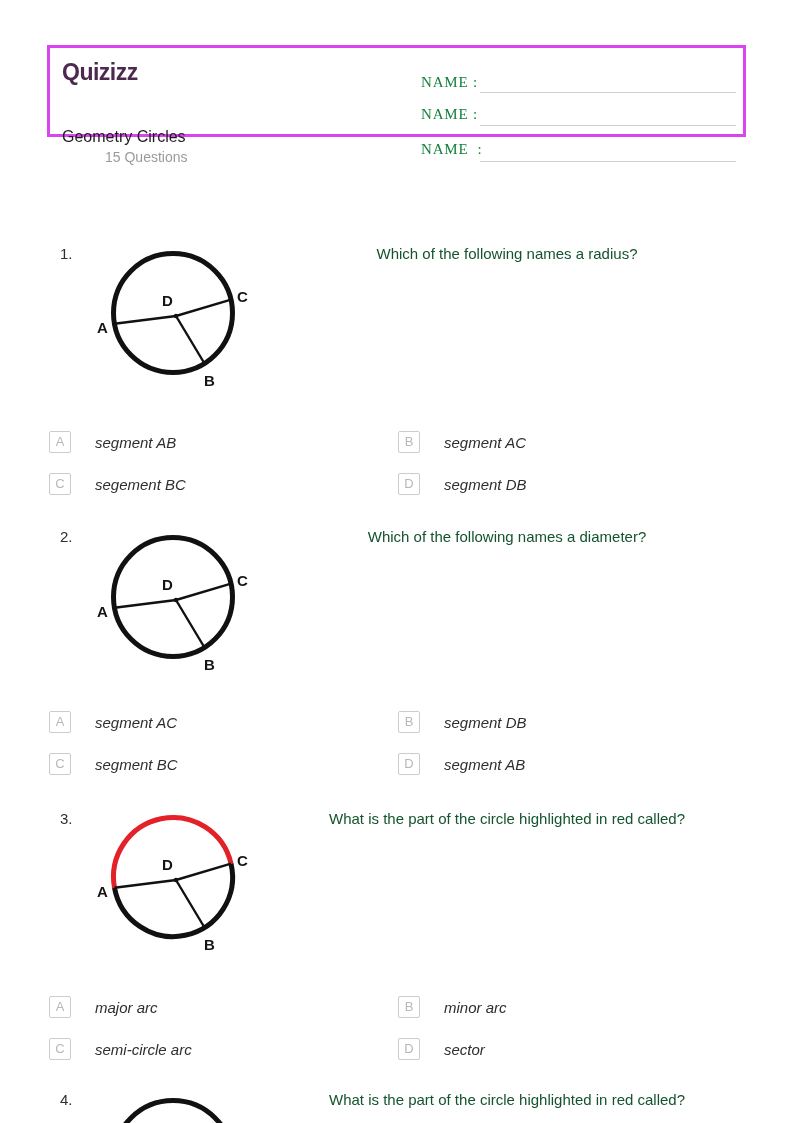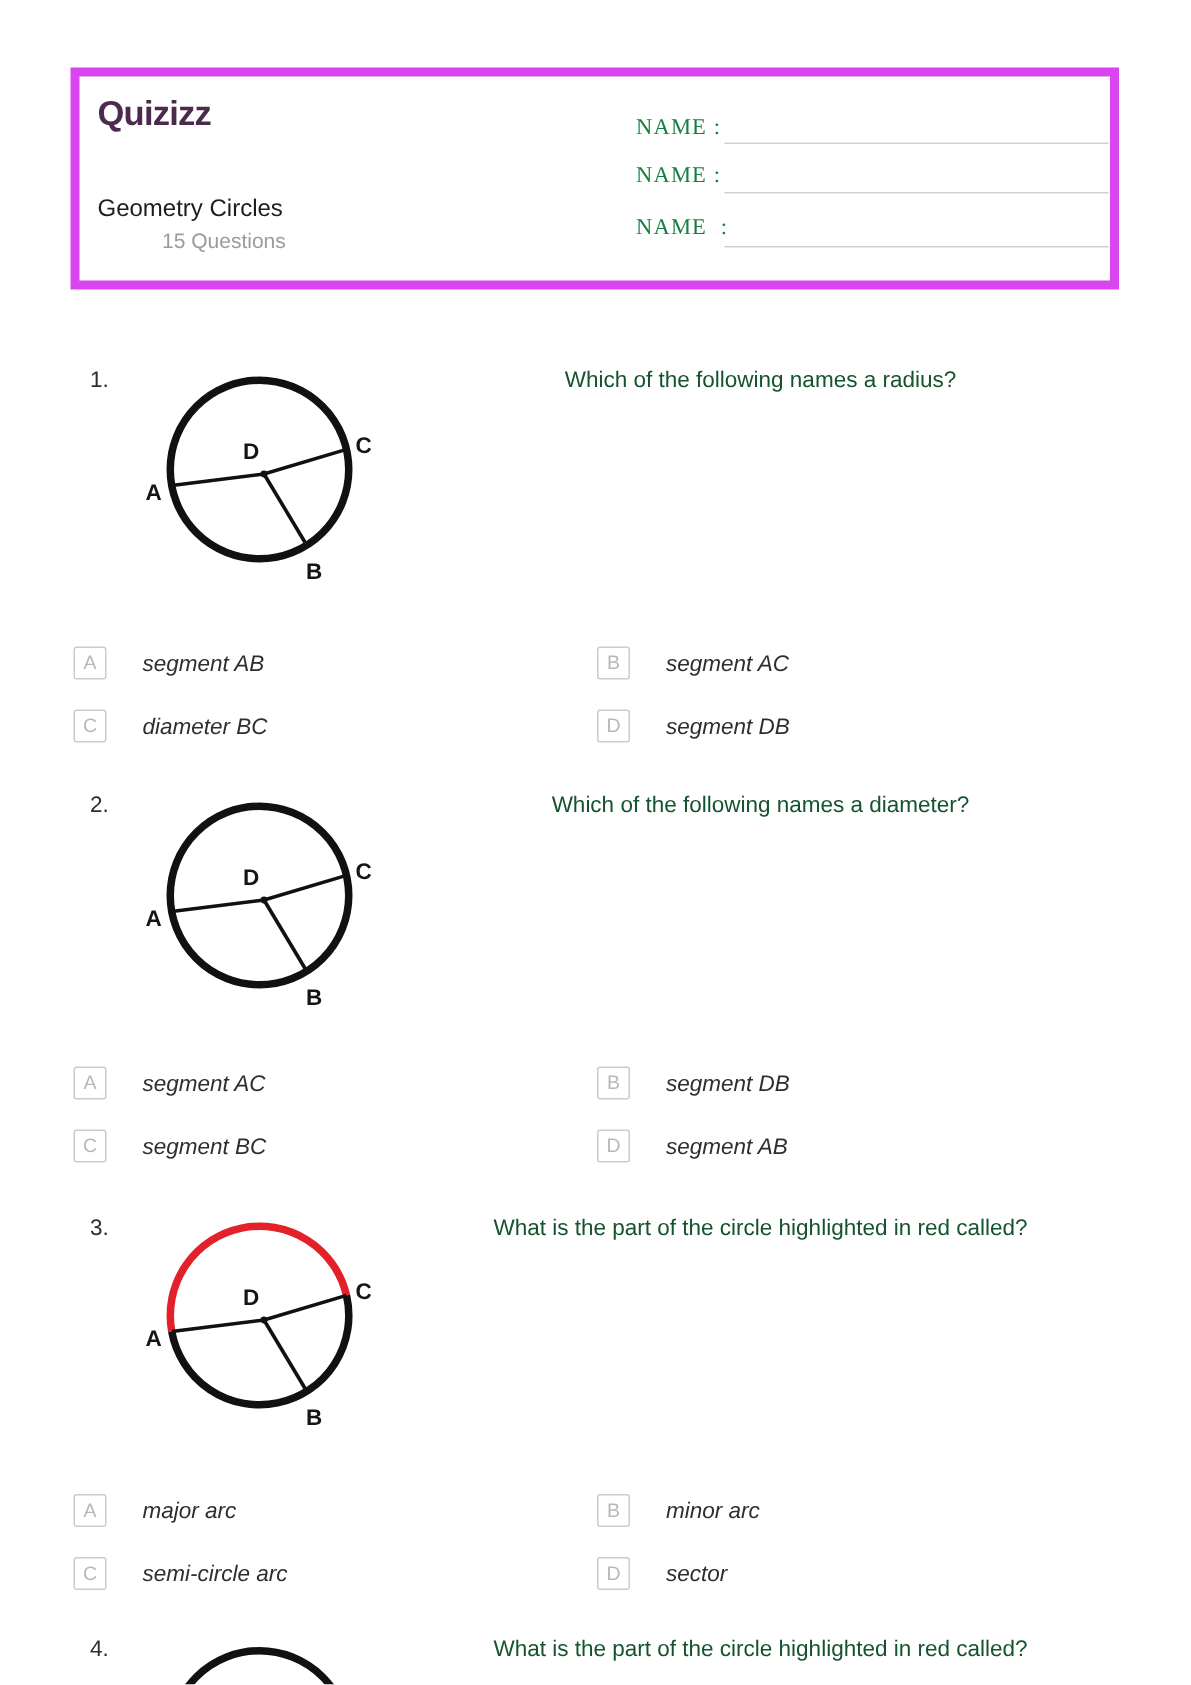--- a/index.html
+++ b/index.html
@@ -3,22 +3,22 @@
 <meta charset="utf-8">
 <style>
   * { margin:0; padding:0; box-sizing:border-box; }
   html,body { background:#ffffff; }
   .page {
     position:relative; width:794px; height:1123px; overflow:hidden;
     background:#ffffff; font-family:"Liberation Sans", sans-serif;
   }
   
   .header-card {
-    position:absolute; left:47px; top:45px; width:699px; height:148px;
-    border:6px solid #d946ef; background:#ffffff;
+    position:absolute; left:47px; top:45px; width:699px; height:92px;
+    border:3px solid #d946ef; background:#ffffff;
   }
   .logo {
     position:absolute; left:12px; top:11px;
     font-size:23px; font-weight:700; letter-spacing:-0.5px; color:#4b2a4d;
   }
   .ws-title { position:absolute; left:12px; top:80px; font-size:16px; color:#1d1d1d;text-align:center; }
   .ws-subtitle { position:absolute; left:12px; top:101px; font-size:14px; color:#9b9b9b;margin-left:43px; }
   .field-label {
     position:absolute; left:371px; font-size:15px; color:#15803d;
     letter-spacing:0.8px; white-space:pre;font-family:Liberation Serif, serif;
@@ -76,21 +76,21 @@
   <div class="option" style="left:49px;top:431px">
     <span class="opt-box">A</span>
     <span class="opt-text">segment AB</span>
   </div>
   <div class="option" style="left:398px;top:431px">
     <span class="opt-box">B</span>
     <span class="opt-text">segment AC</span>
   </div>
   <div class="option" style="left:49px;top:473px">
     <span class="opt-box">C</span>
-    <span class="opt-text">diameter BC</span>
+    <span class="opt-text">segement BC</span>
   </div>
   <div class="option" style="left:398px;top:473px">
     <span class="opt-box">D</span>
     <span class="opt-text">segment DB</span>
   </div>
 
   <div class="q-number" style="top:528px">2.</div>
   <div class="q-text" style="top:528px">Which of the following names a diameter?</div>
   <svg class="diagram" style="top:524px" viewBox="0 0 160 156">
     <circle class="ring" cx="77" cy="73" r="59.5"></circle>

